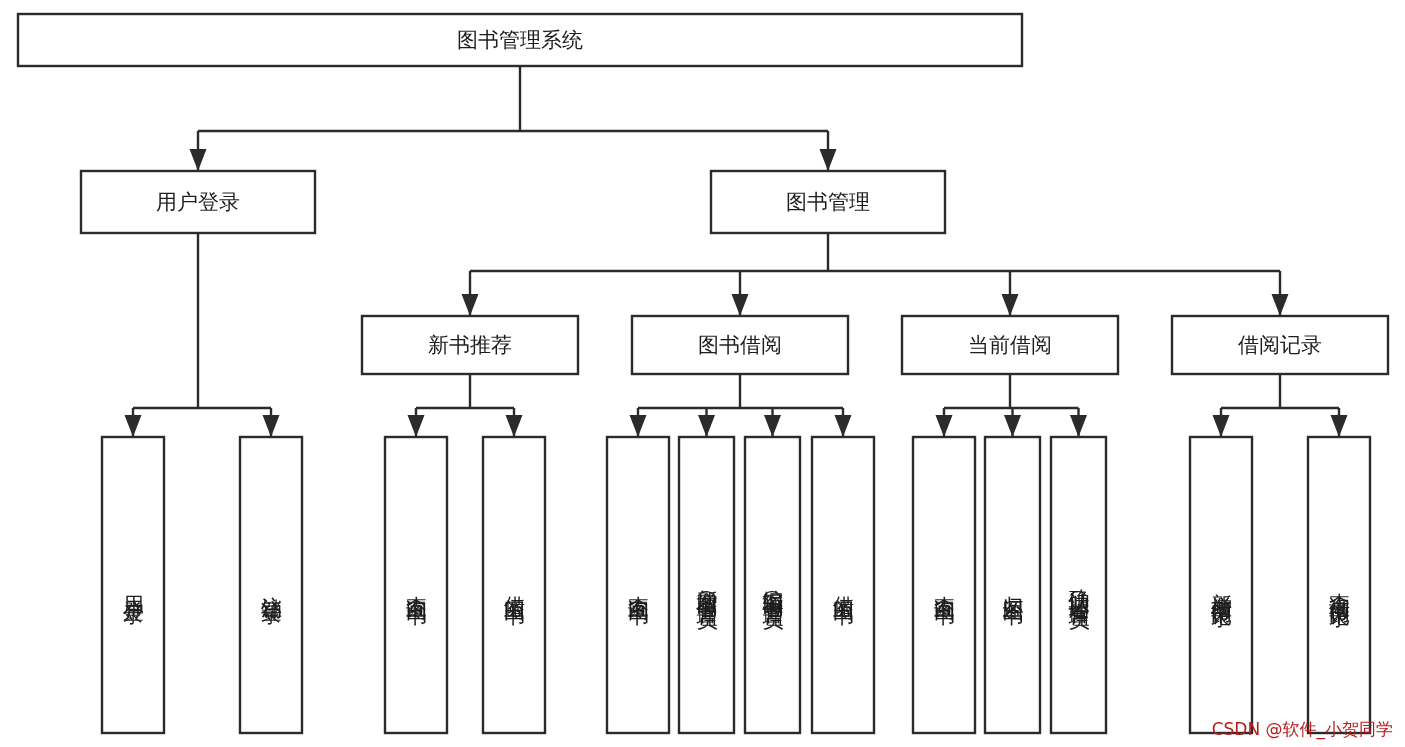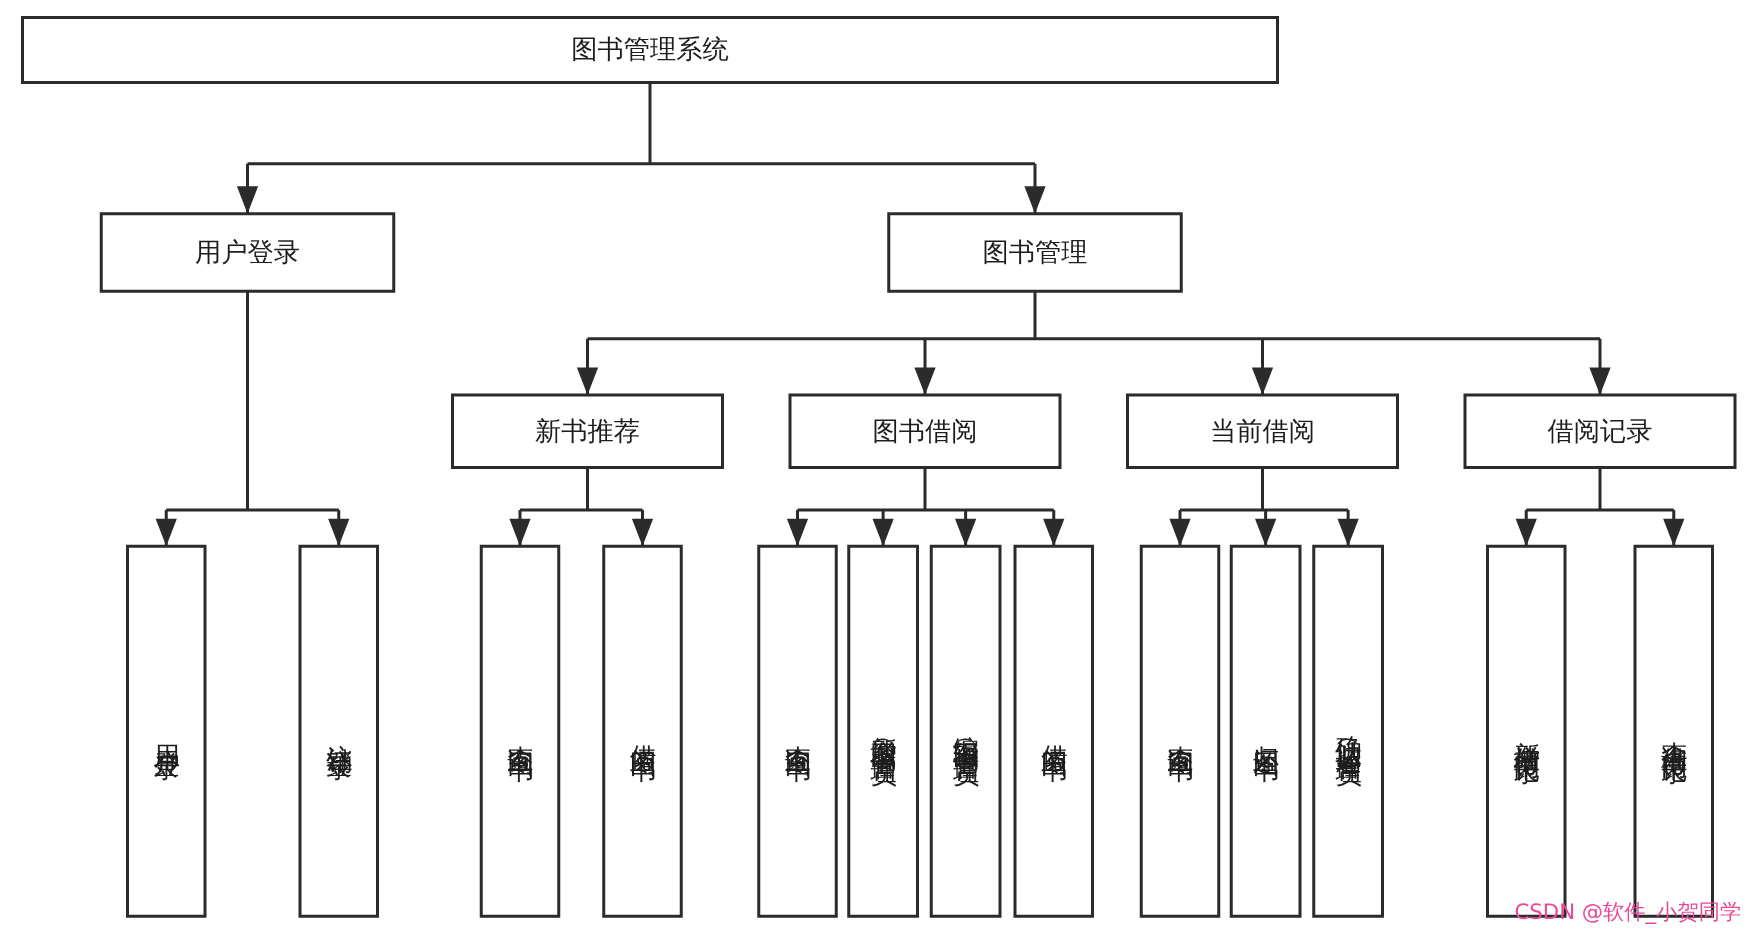--- a/index.html
+++ b/index.html
@@ -64,21 +64,21 @@
     color: #1d1d1d;
     white-space: nowrap;
     text-align: center;
   }
   .watermark {
     position: absolute;
     right: 12px;
     bottom: 6px;
     font-family: "DejaVu Sans", "Liberation Sans", sans-serif;
     font-size: 17px;
-    color: #ec4899;
+    color: #b91c1c;
     white-space: nowrap;
     user-select: none;
   }
 </style>
 </head>
 <body>
 
 <div id="diagram-root">
   <svg class="diagram-canvas" viewBox="0 0 1405 747">
     <g id="connector-layer">

